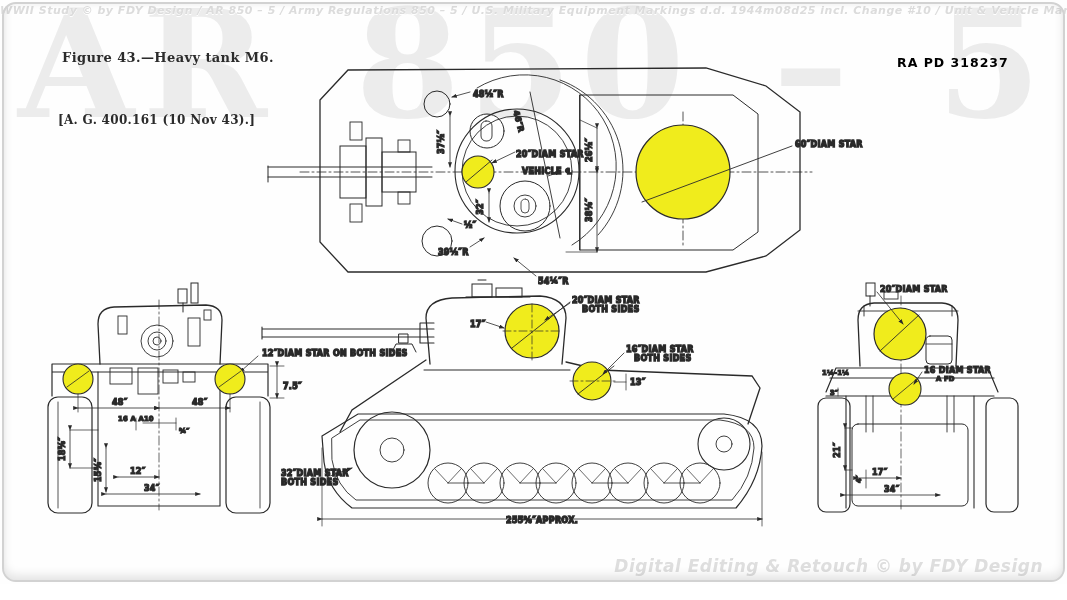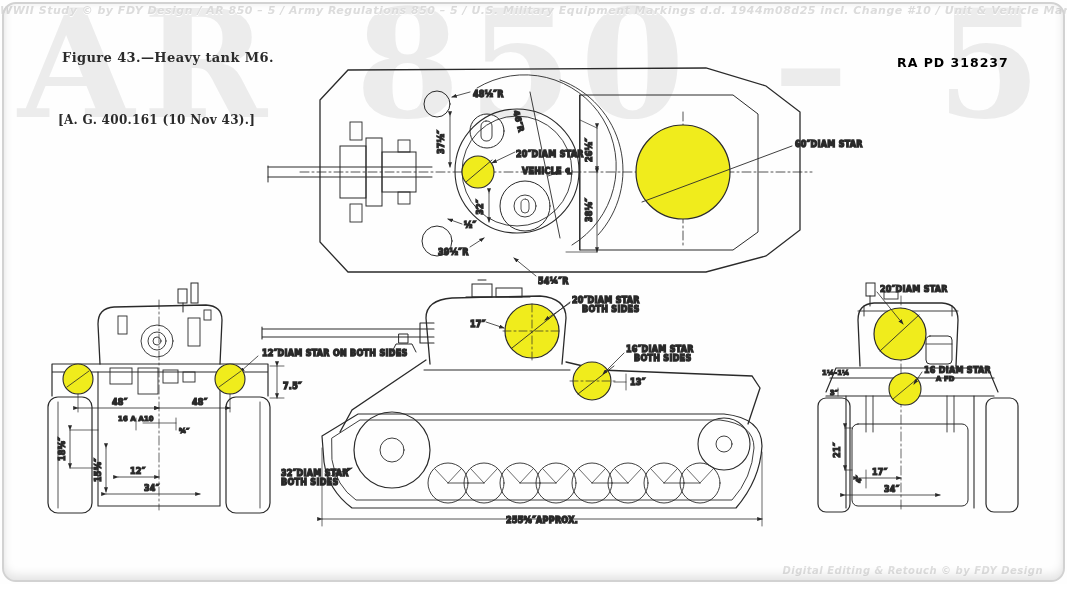--- a/index.html
+++ b/index.html
@@ -4,21 +4,21 @@
 <style>
   html,body{margin:0;padding:0;background:#fff;}
   .stage{position:relative;width:1067px;height:584px;background:#fefefe;overflow:hidden;
          font-family:"DejaVu Sans",sans-serif;}
   .page-border{position:absolute;inset:2px;border:2px solid #d2d2d2;border-radius:14px;
                box-shadow:inset 0 -5px 10px rgba(0,0,0,.10), inset 0 2px 4px rgba(0,0,0,.03);
                pointer-events:none;}
   .wm-top{position:absolute;top:4px;left:0;width:100%;text-align:center;white-space:nowrap;
           font-size:11px;font-weight:bold;font-style:italic;letter-spacing:.5px;color:#dcdcdc;
           text-shadow:0 1px 0 #fff;}
-  .wm-bottom{position:absolute;bottom:8px;right:24px;font-size:10px;font-weight:bold;
+  .wm-bottom{position:absolute;bottom:8px;right:24px;font-size:17px;font-weight:bold;
              font-style:italic;letter-spacing:.5px;color:#dedede;text-shadow:0 1px 0 #fff;}
   .wm-big{position:absolute;top:-18px;left:0;width:100%;display:flex;justify-content:space-between;
           padding:0 18px;box-sizing:border-box;font-family:"DejaVu Serif",serif;font-weight:bold;
           font-size:150px;line-height:1.1;color:#ececec;letter-spacing:8px;user-select:none;}
   .caption{position:absolute;left:62px;top:50px;font-family:"DejaVu Serif",serif;
            font-weight:bold;font-size:13px;color:#2b2b2b;letter-spacing:.4px;}
   .refs{position:absolute;left:58px;top:110px;font-family:"DejaVu Serif",serif;
         font-weight:bold;font-size:12px;color:#2b2b2b;line-height:1.7;letter-spacing:.3px;}
   .plate{position:absolute;left:897px;top:55px;font-size:12.5px;font-weight:bold;
          color:#000000;letter-spacing:1px;}

